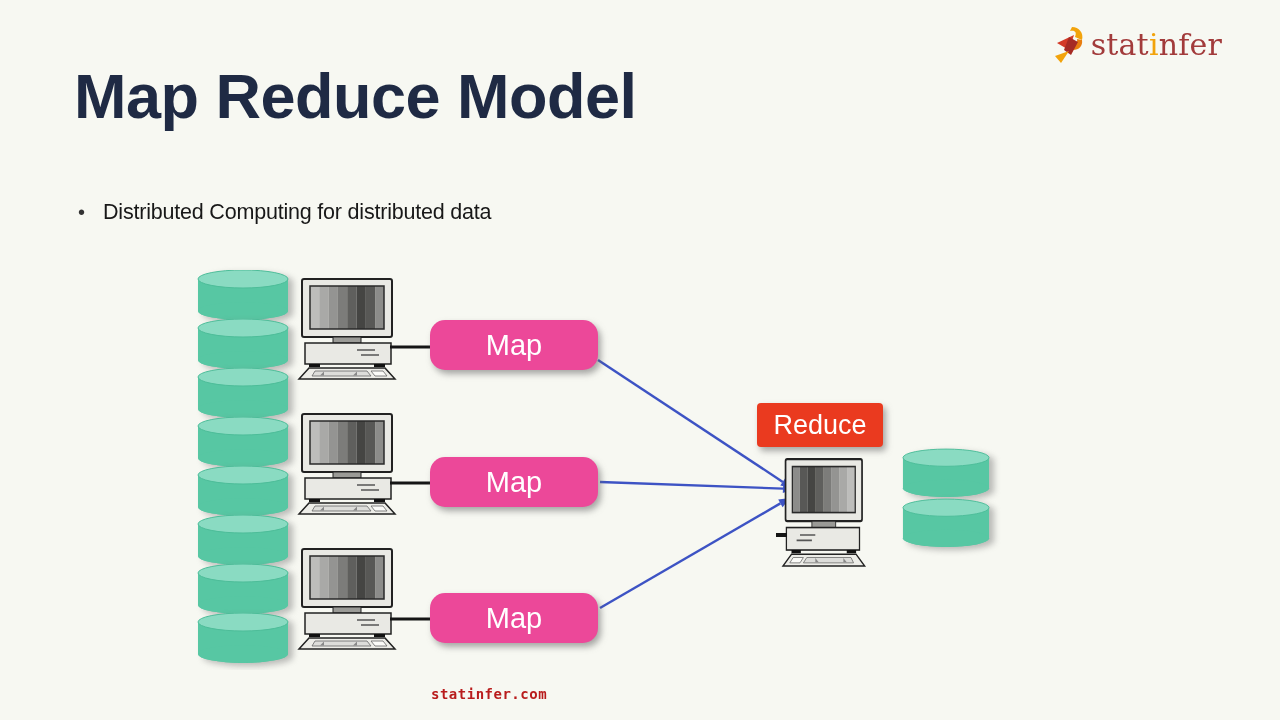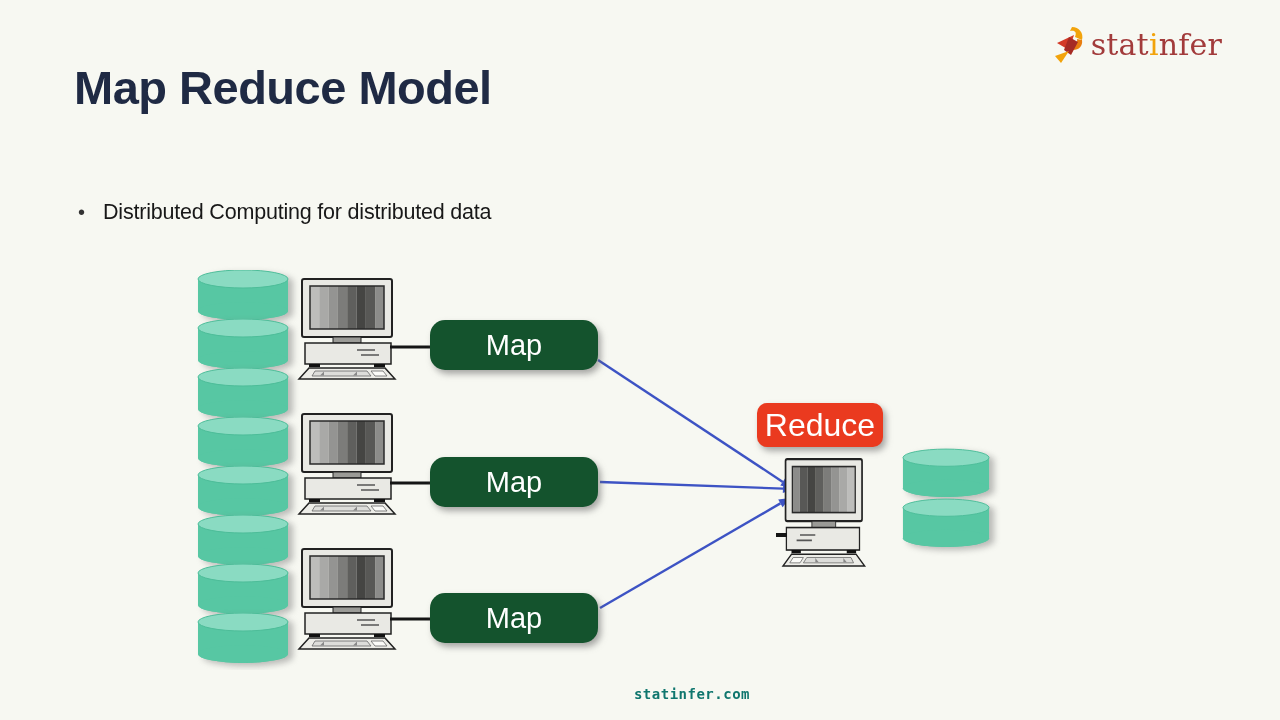--- a/index.html
+++ b/index.html
@@ -12,21 +12,21 @@
   }
 
   
   .logo { position:absolute; top:25px; right:58px; display:flex; align-items:flex-start; gap:5px; }
   .logo-text { font-family:"DejaVu Serif", serif; font-size:30px; color:#A23B3B; letter-spacing:0.2px; line-height:40px; }
   .logo-text .accent-i { color:#F2A30B; }
 
   
   .title {
     position:absolute; left:74px; top:60px;
-    font-size:47px; font-weight:bold; letter-spacing:-0.5px;
+    font-size:63px; font-weight:bold; letter-spacing:-0.5px;
     color:#1F2A44;
   }
 
   
   .bullets { position:absolute; left:76px; top:167px; list-style:none;margin-top:29px; }
   .bullets li {
     position:relative; padding-left:27px; font-size:21.5px; color:#181818;
     line-height:32px; letter-spacing:-0.2px;
   }
   .bullets li::before {
@@ -34,31 +34,31 @@
   }
 
   
   .diagram-svg { position:absolute; left:180px; top:258px; width:830px; height:412px; }
   .cyl-shadow { filter: drop-shadow(5px 3px 3px rgba(110,110,110,0.45)); }
 
   .task-box {
     position:absolute; display:flex; align-items:center; justify-content:center;
     color:#FFFFFF; box-shadow:3px 4px 6px rgba(100,100,100,0.55);
   }
-  .map-box   { width:168px; height:50px; border-radius:15px; font-size:29px; background:#14532d; }
+  .map-box   { width:168px; height:50px; border-radius:15px; font-size:29px; background:#ec4899; }
   .map-box-1 { left:430px; top:320px; }
   .map-box-2 { left:430px; top:457px; }
   .map-box-3 { left:430px; top:593px; }
-  .reduce-box{ left:757px; top:403px; width:126px; height:44px; border-radius:10px; font-size:32px; background:#EA3A1F; }
+  .reduce-box{ left:757px; top:403px; width:126px; height:44px; border-radius:4px; font-size:27px; background:#EA3A1F; }
 
   
   .footer {
-    position:absolute; left:465px; top:686px; width:285px; text-align:right;
+    position:absolute; left:431px; top:686px; width:285px; text-align:left;
     font-family:"DejaVu Sans Mono", monospace; font-weight:bold;
-    font-size:14px; color:#0f766e; letter-spacing:0.5px;
+    font-size:14px; color:#b91c1c; letter-spacing:0.5px;
   }
 </style>
 </head>
 <body>
 
 <div class="slide">
 
   <div class="logo">
     <svg width="36" height="40" viewBox="0 0 36 40">
       <path d="M22 2 C29 2 34 8 32 15 L25 12 C27 7 25 5 20 6 Z" fill="#F2A30B"></path>

